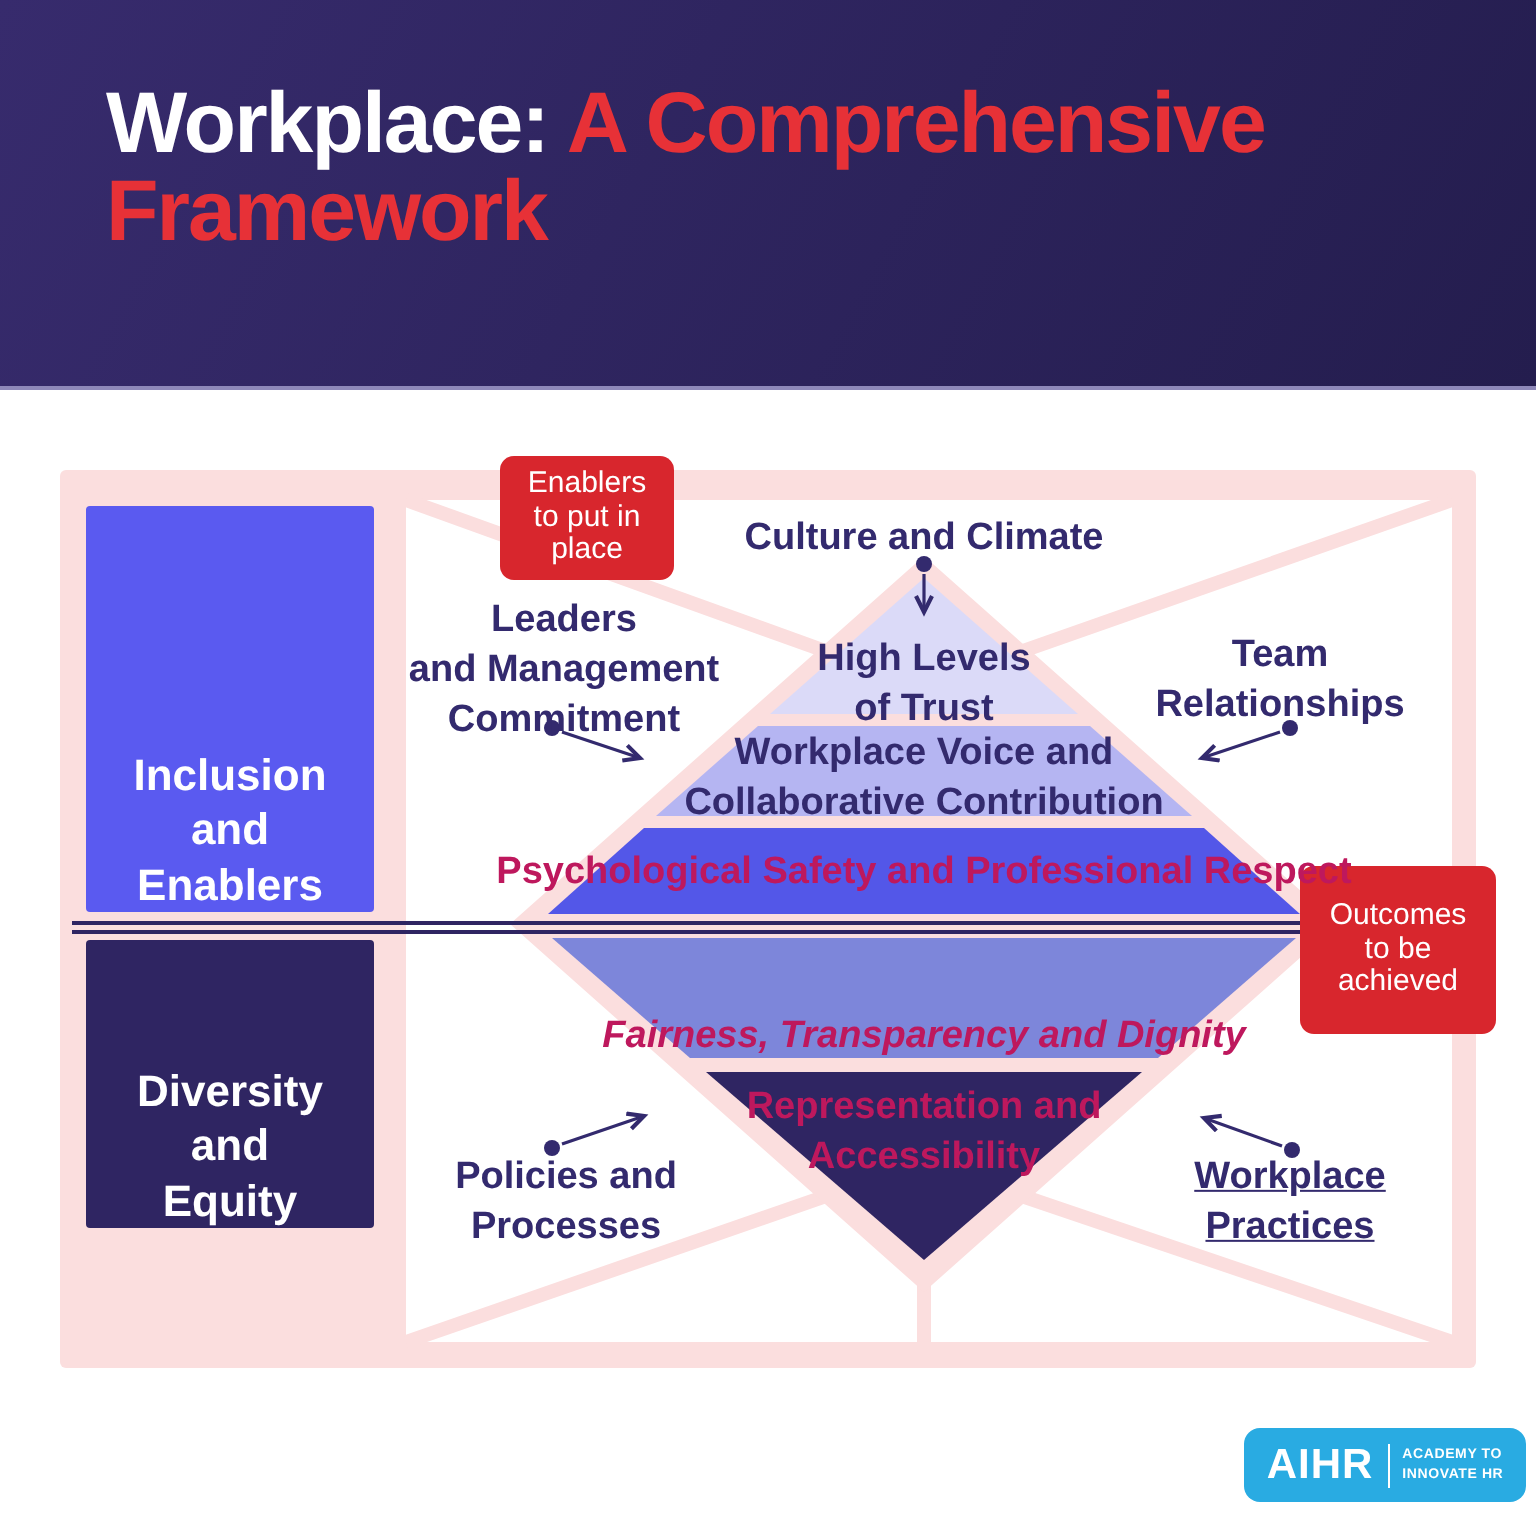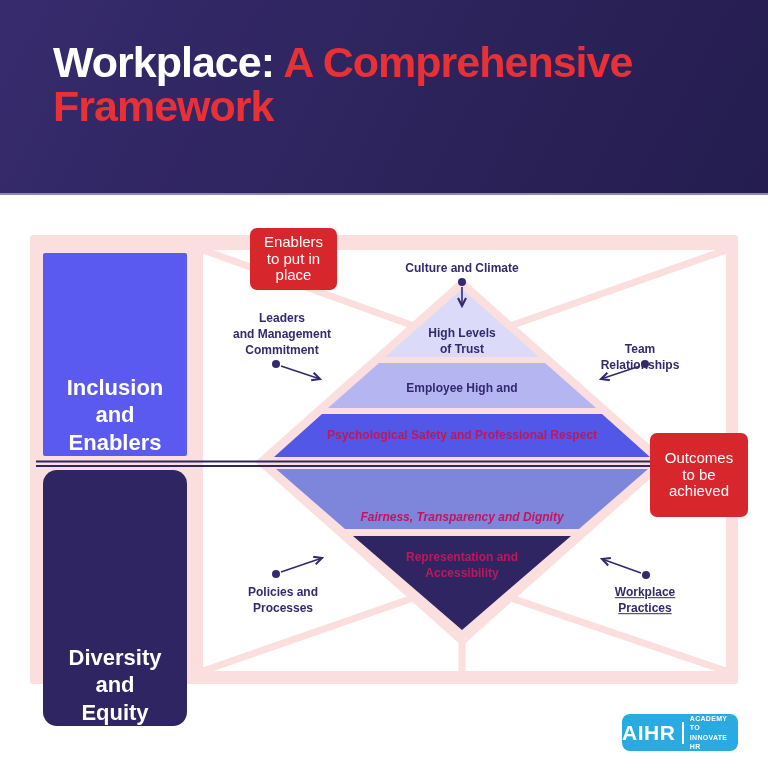--- a/index.html
+++ b/index.html
@@ -24,41 +24,41 @@
   
   .stage{position:absolute;left:0;top:0;width:768px;height:768px;}
   
   .cat-box{
     position:absolute;width:144px;display:flex;align-items:flex-end;justify-content:center;
     text-align:center;color:#fff;font-weight:bold;font-size:22px;line-height:1.25;
     border-radius:2px;
   }
   .cat-box span{display:block;}
   .cat-inclusion{left:43px;top:253px;height:203px;background:var(--category-blue);}
-  .cat-diversity{left:43px;top:470px;height:256px;background:var(--navy);border-radius:14px;}
+  .cat-diversity{left:43px;top:470px;height:144px;background:var(--navy);}
   
   .badge{
     position:absolute;background:var(--badge-red);color:#fff;border-radius:7px;
     display:flex;align-items:center;justify-content:center;text-align:center;
     font-weight:normal;font-size:15px;line-height:1.12;
   }
   .badge span{display:block;}
   .badge-enablers{left:250px;top:228px;width:87px;height:62px;}
   .badge-outcomes{left:650px;top:433px;width:98px;height:84px;}
   
   .lbl{
     position:absolute;transform:translate(-50%,-50%);
-    text-align:center;font-weight:bold;font-size:12px;line-height:1.32;
+    text-align:center;font-weight:bold;font-size:19px;line-height:1.32;
     color:var(--label-ink);white-space:nowrap;
   }
   .lbl span{display:block;}
   .lbl-white{color:#be185d;}
   
   .logo{
-    position:absolute;left:622px;top:714px;width:116px;height:37px;
+    position:absolute;left:622px;top:714px;width:141px;height:37px;
     background:var(--logo-blue);border-radius:8px;
     display:flex;align-items:center;justify-content:center;color:#fff;
   }
   .logo-name{font-weight:bold;font-size:21px;letter-spacing:0.5px;}
   .logo-sep{width:1.5px;height:22px;background:#ffffff;margin:0 6px 0 7px;}
   .logo-tag{font-weight:bold;font-size:7px;line-height:1.3;letter-spacing:0.3px;}
   .logo-tag span{display:block;}
 </style>
 </head>
 <body>
@@ -150,42 +150,43 @@
 </div>
 
 <div class="lbl" style="left:462px;top:269px;">Culture and Climate</div>
 
 <div class="lbl" style="left:282px;top:335px;">
   <span>Leaders</span>
   <span>and Management</span>
   <span>Commitment</span>
 </div>
 
-<div class="lbl" style="left:640px;top:340px;margin-top:18px;">
+<div class="lbl" style="left:640px;top:340px;">
   <span>Team</span>
   <span>Relationships</span>
 </div>
 
 <div class="lbl" style="left:283px;top:601px;">
   <span>Policies and</span>
   <span>Processes</span>
 </div>
 
 <div class="lbl" style="left:645px;top:601px;text-decoration:underline;">
   <span>Workplace</span>
   <span>Practices</span>
 </div>
 
 <div class="lbl" style="left:462px;top:342px;">
   <span>High Levels</span>
   <span>of Trust</span>
 </div>
 
 <div class="lbl" style="left:462px;top:389px;">
-  <span>Employee High and</span>
+  <span>Workplace Voice and</span>
+  <span>Collaborative Contribution</span>
 </div>
 
 <div class="lbl lbl-white" style="left:462px;top:436px;">Psychological Safety and Professional Respect</div>
 
 <div class="lbl lbl-white" style="left:462px;top:518px;font-style:italic;">Fairness, Transparency and Dignity</div>
 
 <div class="lbl lbl-white" style="left:462px;top:566px;">
   <span>Representation and</span>
   <span>Accessibility</span>
 </div>

